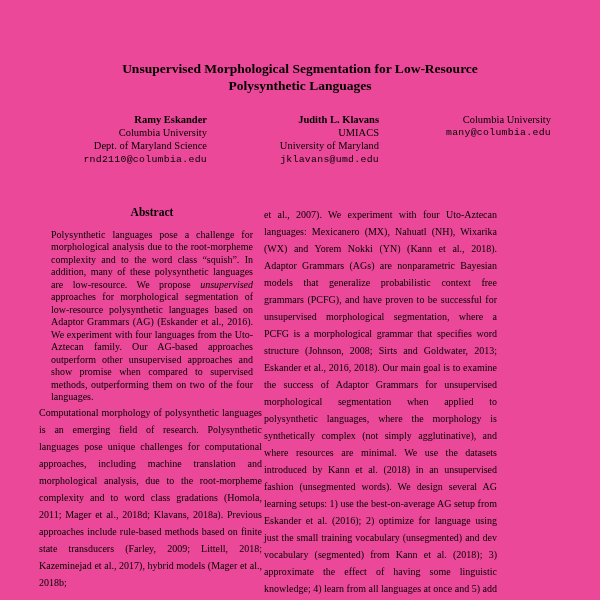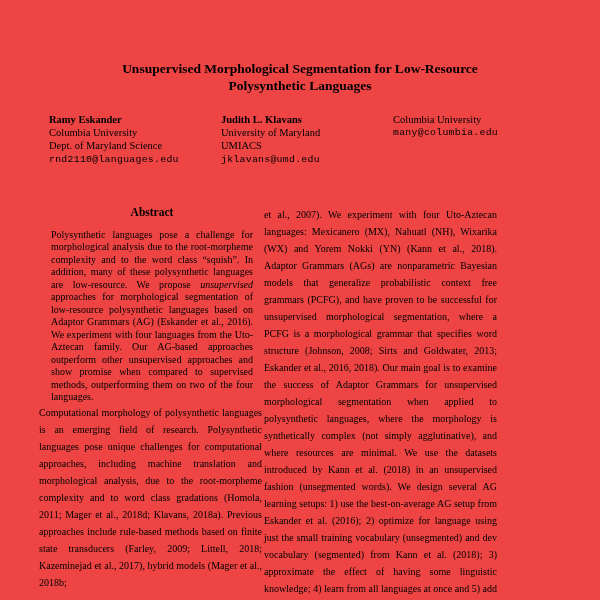--- a/index.html
+++ b/index.html
@@ -3,21 +3,21 @@
 <meta charset="utf-8">
 <style>
   * { margin: 0; padding: 0; box-sizing: border-box; }
   html, body { background: #ffffff; }
   body { width: 600px; height: 600px; overflow: hidden; }
 
   .page {
     position: relative;
     width: 600px;
     height: 600px;
-    background: #ef4444;
+    background: #ec4899;
     color: #000000;
     font-family: "Liberation Serif", serif;
     overflow: hidden;
   }
 
   .title-block {
     margin-top: 61px;
     text-align: center;
     font-weight: bold;
     font-size: 13.5px;
@@ -25,21 +25,21 @@
   }
 
   .authors {
     display: flex;
     justify-content: center;
     gap: 14px;
     margin-top: 19px;
   }
   .author {
     width: 158px;
-    text-align: left;
+    text-align: right;
     font-size: 10.5px;
     line-height: 13.2px;
   }
   .author-name { font-weight: bold; }
   .author-email {
     font-family: "Liberation Mono", monospace;
     font-size: 9.8px;
     letter-spacing: 0.3px;
     white-space: nowrap;
   }
@@ -90,26 +90,26 @@
   <header class="title-block">
     <div class="title-line">Unsupervised Morphological Segmentation for Low-Resource</div>
     <div class="title-line">Polysynthetic Languages</div>
   </header>
 
   <div class="authors">
     <div class="author">
       <div class="author-name">Ramy Eskander</div>
       <div class="author-affil">Columbia University</div>
       <div class="author-affil">Dept. of Maryland Science</div>
-      <div class="author-email">rnd2110@languages.edu</div>
+      <div class="author-email">rnd2110@columbia.edu</div>
     </div>
     <div class="author">
       <div class="author-name">Judith L. Klavans</div>
+      <div class="author-affil">UMIACS</div>
       <div class="author-affil">University of Maryland</div>
-      <div class="author-affil">UMIACS</div>
       <div class="author-email">jklavans@umd.edu</div>
     </div>
     <div class="author">
       <div class="author-affil">Columbia University</div>
       <div class="author-email">many@columbia.edu</div>
     </div>
   </div>
 
   <div class="columns">
 

